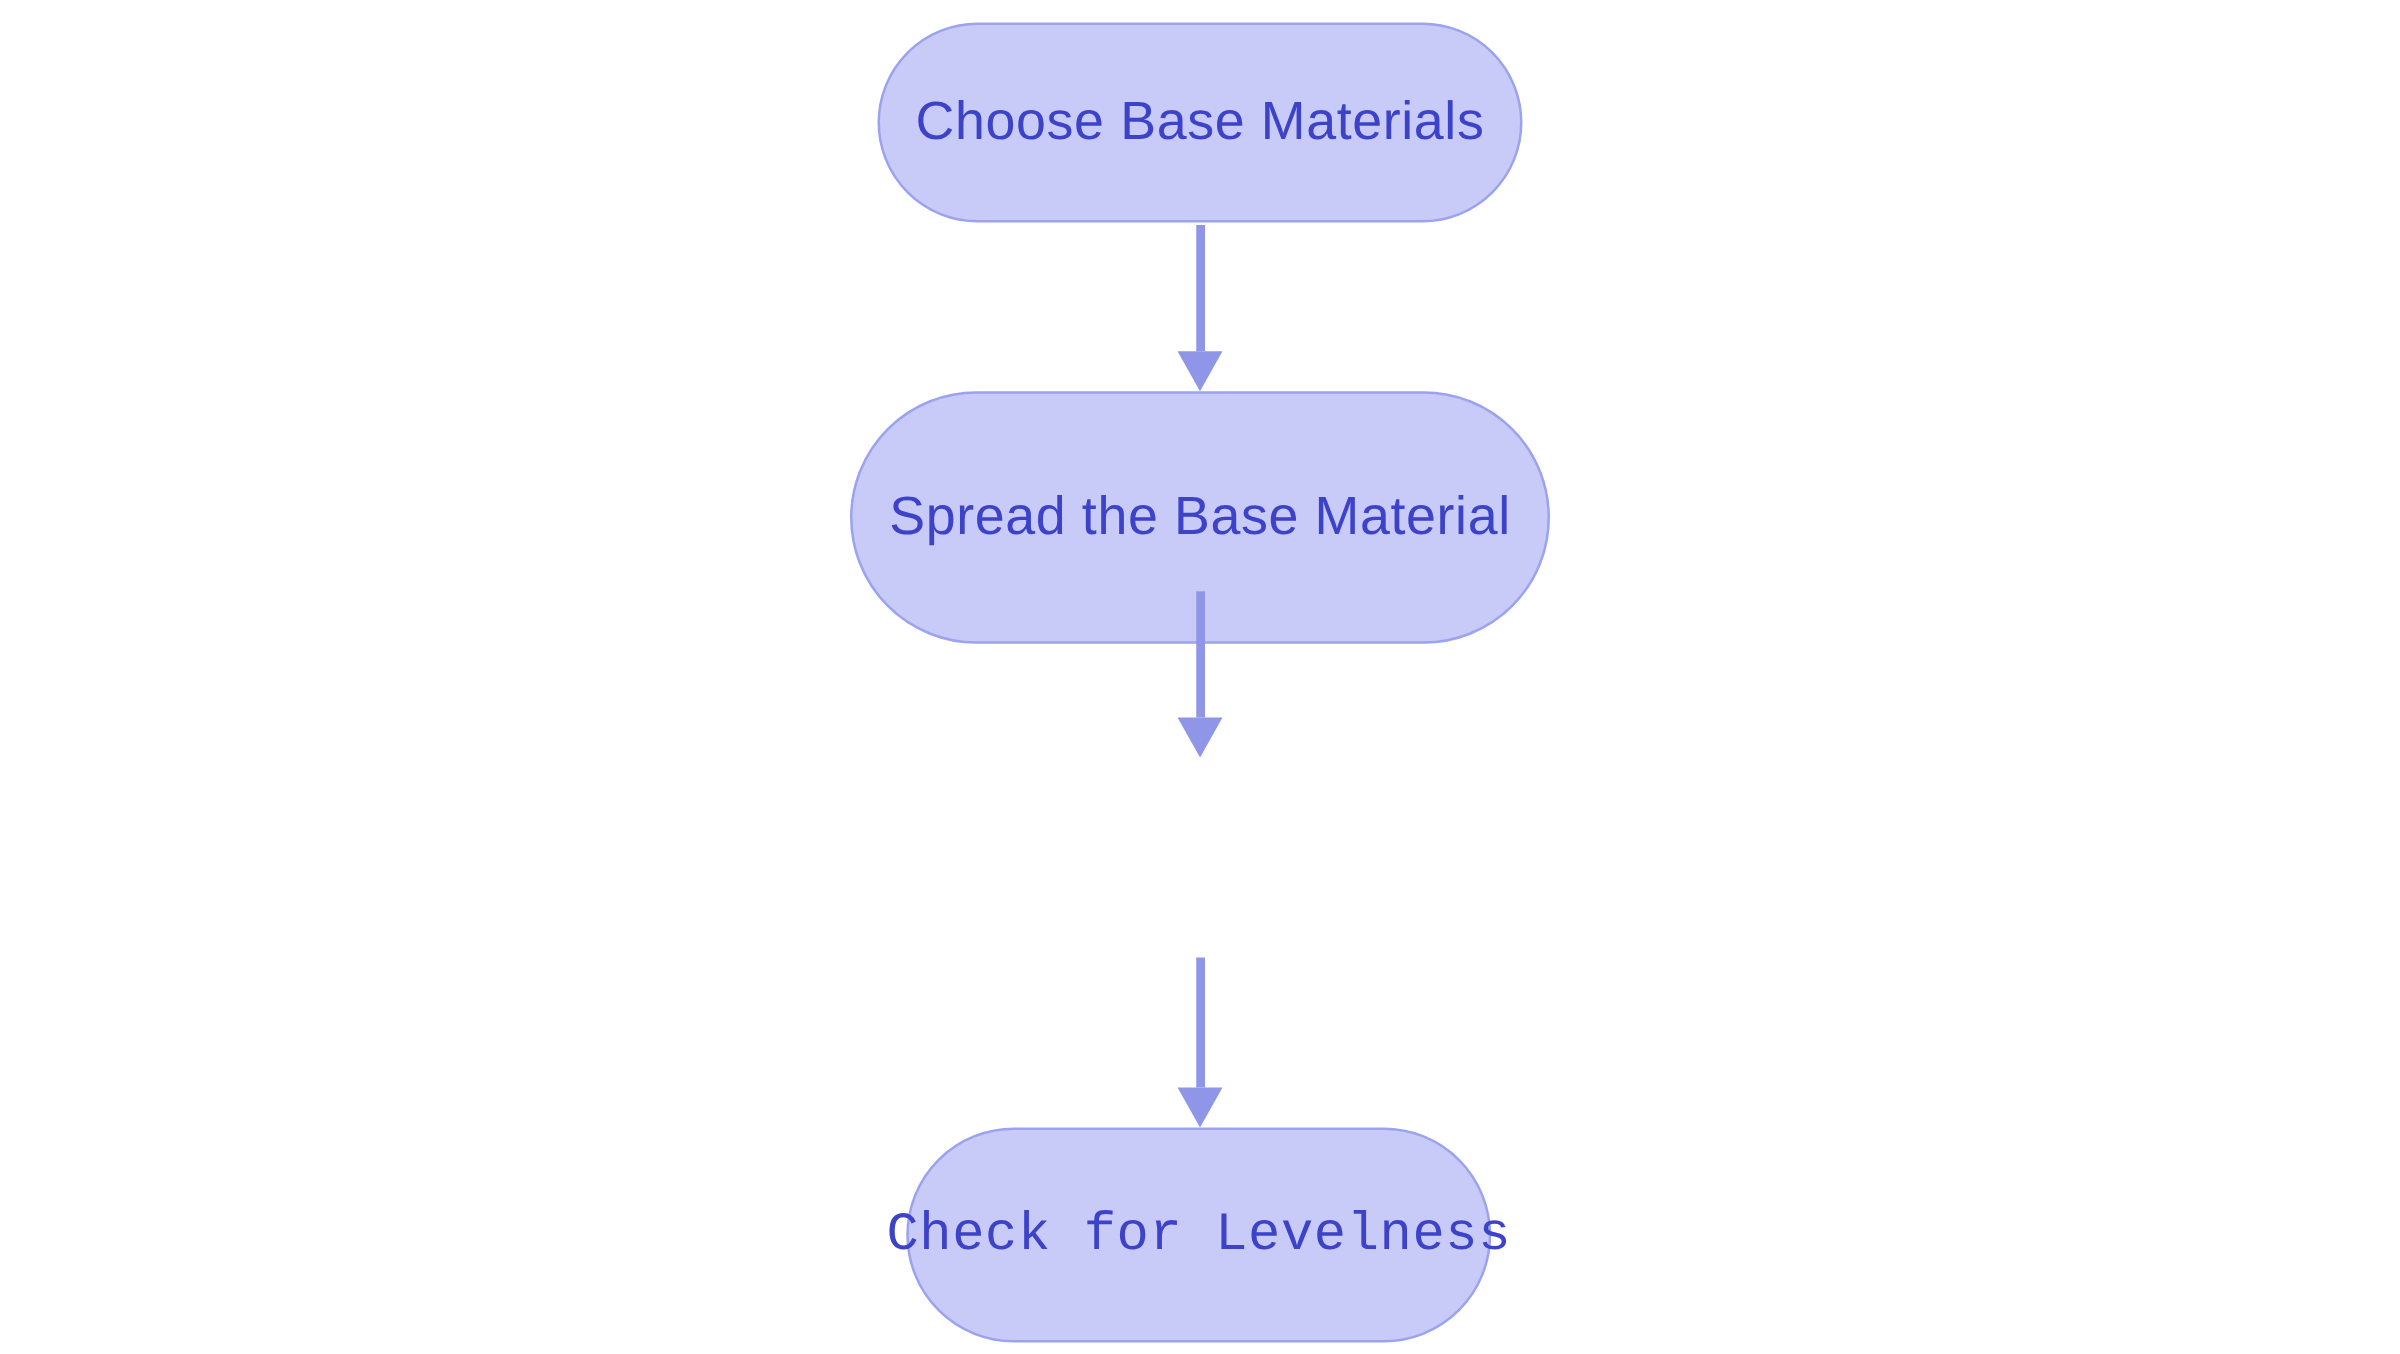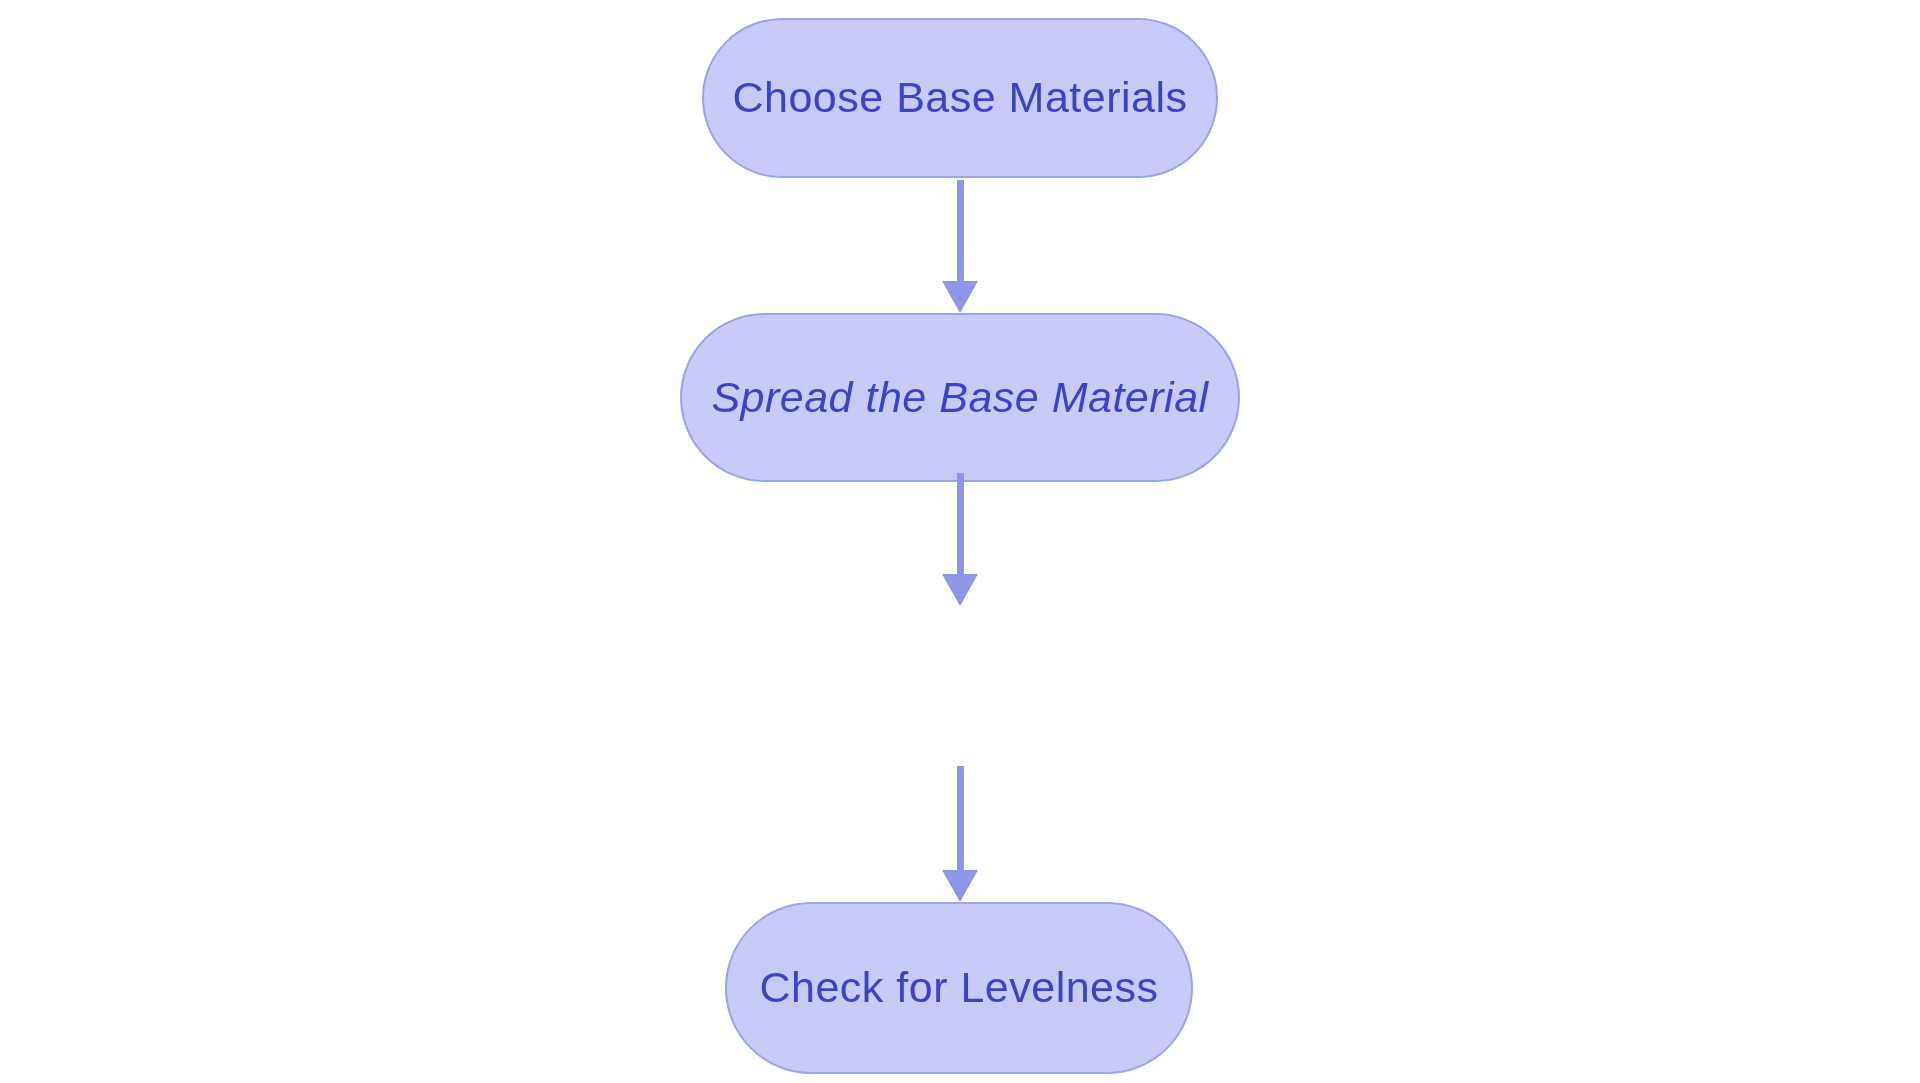--- a/index.html
+++ b/index.html
@@ -34,23 +34,23 @@
   }
   .node-label {
     color: var(--node-text, #3c43c8);
     font-size: 43px;
     line-height: 1.2;
     letter-spacing: 0.5px;
     white-space: nowrap;
     text-align: center;
   }
   .node-1 { left: 702px; top: 18px;  width: 516px; height: 160px; }
-  .node-2 { left: 680px; top: 313px; width: 560px; height: 169px; font-style: italic; }
+  .node-2 { left: 680px; top: 313px; width: 560px; height: 202px; }
   .node-3 { left: 738px; top: 606px; width: 441px; height: 158px; }
-  .node-4 { left: 725px; top: 902px; width: 468px; height: 172px; }
+  .node-4 { left: 725px; top: 902px; width: 468px; height: 172px; font-family: Liberation Mono, monospace; }
 
   .arrow {
     position: absolute;
     left: 942px;
     width: 36px;
     display: flex;
     flex-direction: column;
     align-items: center;
   }
   .arrow-1 { top: 180px; height: 133px; }

